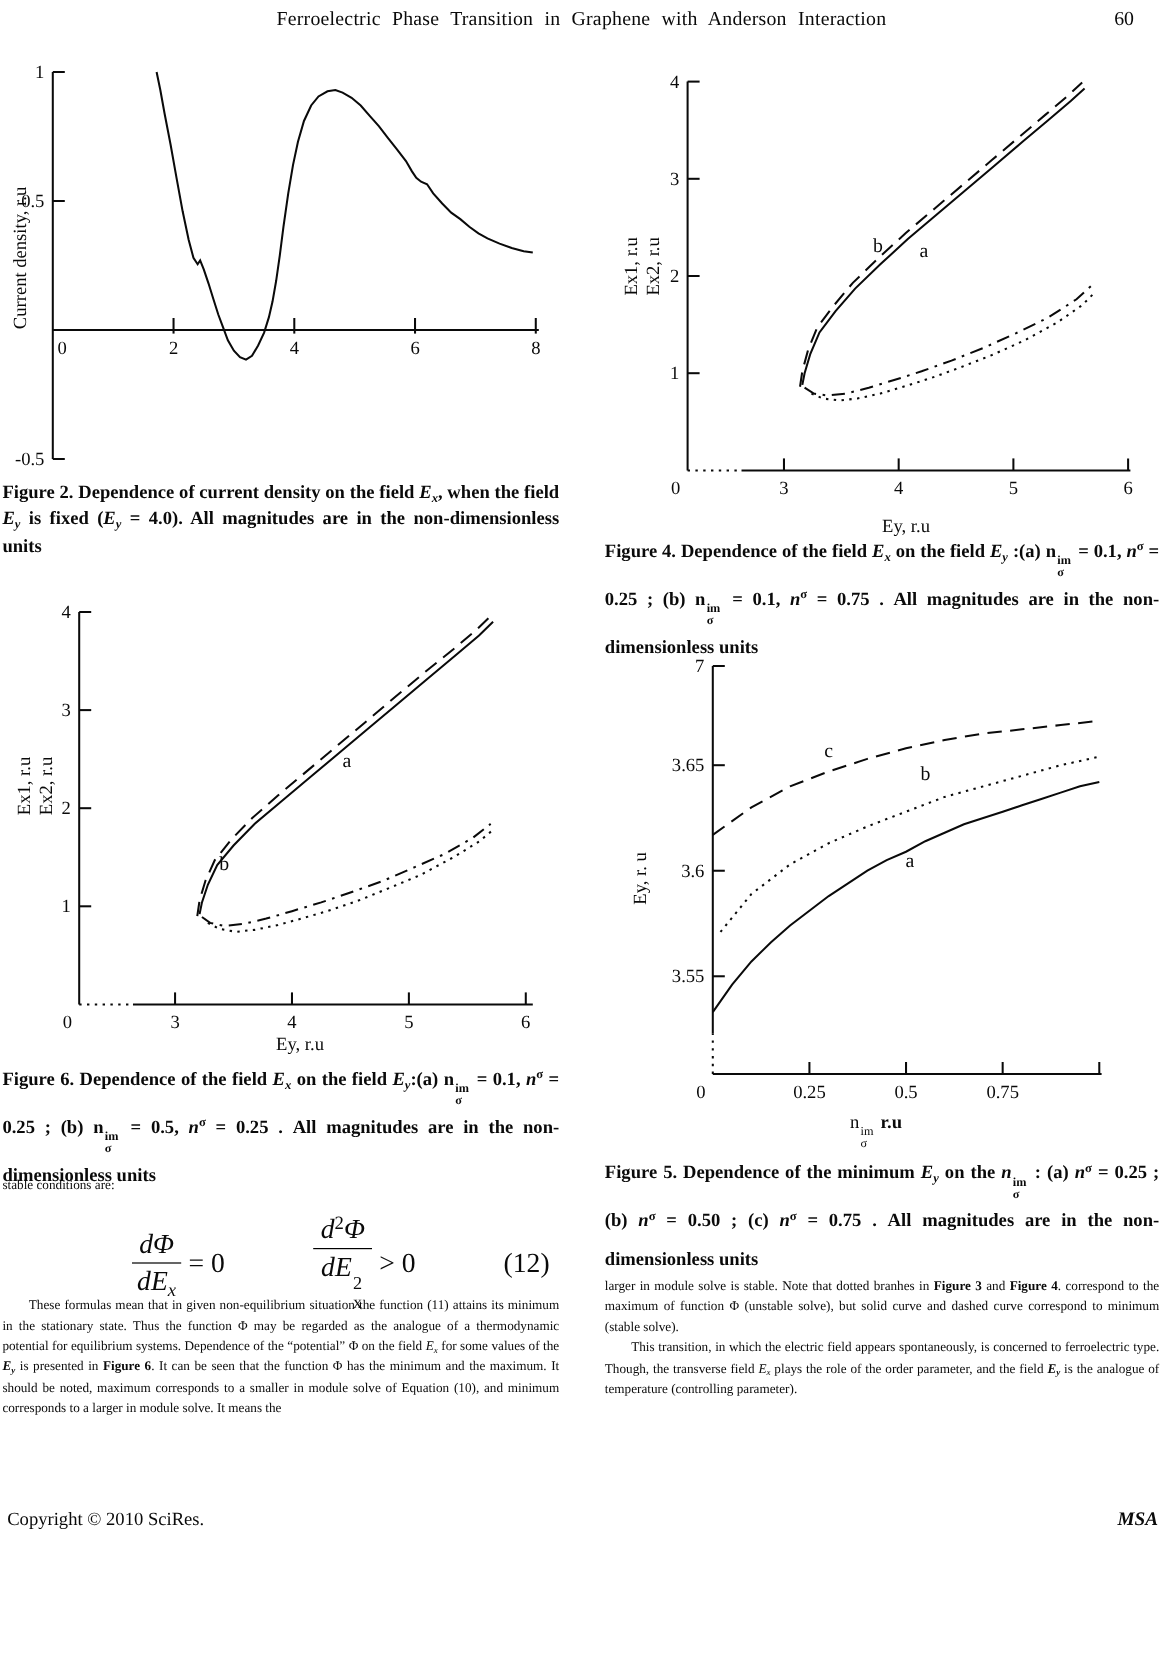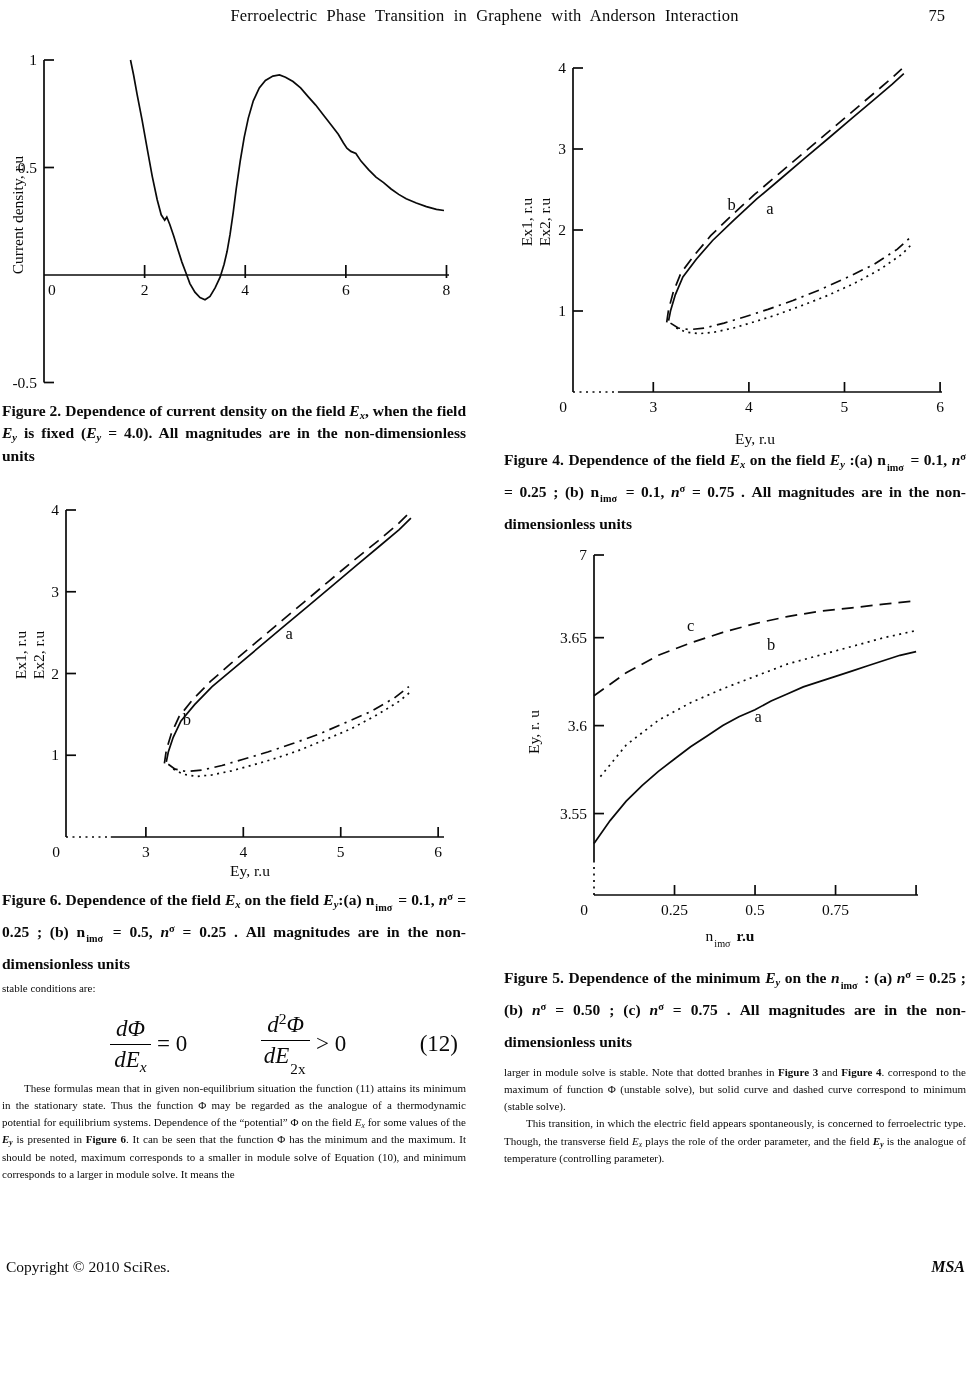--- a/index.html
+++ b/index.html
@@ -19,21 +19,21 @@
   .vlab span{display:inline-block;padding:0 2px;}
   
   .caption{font-size:15.5px;font-weight:700;text-align:justify;line-height:1.45;}
   .caption.mathy{line-height:2.05;}
   .caption .b,.para .b{font-weight:700;font-style:normal;}
   .b{font-weight:700;}
   .i{font-style:italic;}
   .bi{font-weight:700;font-style:italic;}
   sub{font-size:68%;vertical-align:-0.3em;line-height:0;}
   sup{font-size:68%;vertical-align:0.5em;line-height:0;}
-  .stack{display:inline-flex;flex-direction:row;align-items:flex-start;font-size:66%;line-height:1.05;vertical-align:-0.55em;margin:0 2px 0 1px;}
+  .stack{display:inline-flex;flex-direction:column;align-items:flex-start;font-size:66%;line-height:1.05;vertical-align:-0.55em;margin:0 2px 0 1px;}
   .mb{}
   
   .bodytext{font-size:11px;line-height:1.56;text-align:justify;}
   .para{margin:0;}
   .para.indent{text-indent:22px;}
   
   .equation{display:flex;align-items:center;font-size:23px;font-style:normal;}
   .frac{display:inline-flex;flex-direction:column;text-align:center;vertical-align:middle;}
   .frac .num{display:block;border-bottom:1.5px solid #000;padding:0 6px 2px;}
   .frac .den{display:block;padding-top:2px;}
@@ -43,21 +43,21 @@
   
   .footer-left{left:6px;bottom:14px;font-size:15.5px;}
   .footer-right{right:4px;bottom:14px;font-size:16px;font-weight:700;font-style:italic;}
 </style>
 </head>
 <body>
 
 <div class="page">
 
   <div class="abs hdr-title">Ferroelectric Phase Transition in Graphene with Anderson Interaction</div>
-  <div class="abs hdr-page">75</div>
+  <div class="abs hdr-page">60</div>
 
   <div class="abs figwrap" style="left:4px;top:30px;width:462px;height:372px;">
     <svg width="462" height="372" viewBox="0 0 462 372">
         <line x1="40" y1="352.5" x2="40" y2="30" stroke="#0a0a0a" stroke-width="1.7"></line>
         <line x1="40" y1="245" x2="445" y2="245" stroke="#0a0a0a" stroke-width="1.7"></line>
         <line x1="140.62111801242236" y1="245" x2="140.62111801242236" y2="235" stroke="#0a0a0a" stroke-width="1.7"></line>
         <line x1="140.62111801242236" y1="245" x2="140.62111801242236" y2="248" stroke="#0a0a0a" stroke-width="1.7"></line>
         <text x="140.62111801242236" y="265" text-anchor="middle" class="tick">2</text>
         <line x1="241.2422360248447" y1="245" x2="241.2422360248447" y2="235" stroke="#0a0a0a" stroke-width="1.7"></line>
         <line x1="241.2422360248447" y1="245" x2="241.2422360248447" y2="248" stroke="#0a0a0a" stroke-width="1.7"></line>

